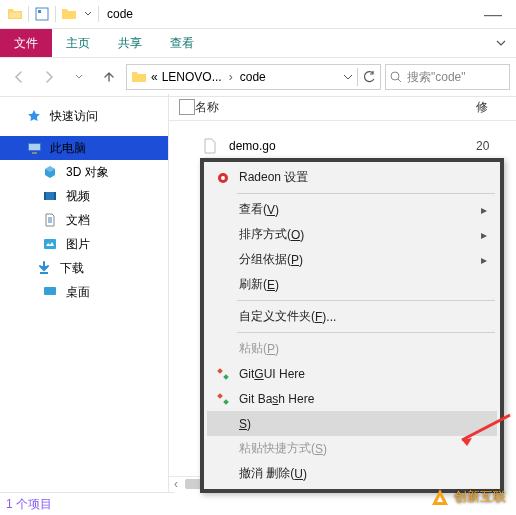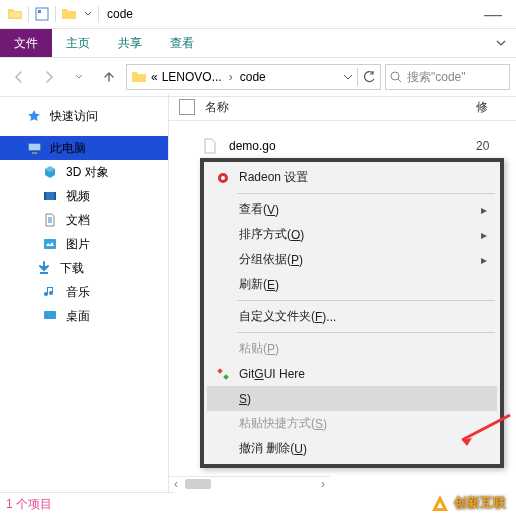--- a/index.html
+++ b/index.html
@@ -4,59 +4,59 @@
 <style>
 html,body{margin:0;padding:0;font-family:"Microsoft YaHei","Segoe UI",sans-serif;font-size:12px;color:#000;background:#fff}
 .window{width:516px;height:515px;position:relative;overflow:hidden}
 .titlebar{height:28px;display:flex;align-items:center;padding:0 4px;border-bottom:1px solid #e5e5e5}
 .tb-icon{width:16px;height:16px;margin:0 3px;display:inline-flex;align-items:center;justify-content:center}
 .tb-sep{width:1px;height:16px;background:#dcdcdc;margin:0 2px}
 .tb-title{margin-left:6px;font-size:12px}
 .tb-right{margin-left:auto;font-size:18px;color:#666;padding:0 10px}
 .ribbon-tabs{height:28px;display:flex;align-items:stretch}
 .ribbon-tab{padding:0 14px;display:flex;align-items:center;font-size:12px;color:#0f766e}
-.ribbon-tab.file{background:#701a75;color:#fff}
+.ribbon-tab.file{background:#be185d;color:#fff}
 .ribbon-caret{margin-left:auto;padding:0 10px;display:flex;align-items:center;color:#555}
 .addrbar{height:34px;display:flex;align-items:center;padding:2px 6px;border-top:1px solid #e5e5e5;border-bottom:1px solid #e5e5e5;gap:4px}
 .navbtn{width:26px;height:26px;border-radius:3px;display:flex;align-items:center;justify-content:center;color:#7a7a7a}
 .navbtn.disabled{color:#bcbcbc}
 .path{flex:1;height:24px;border:1px solid #cfcfcf;display:flex;align-items:center;padding:0 4px;gap:4px;overflow:hidden}
 .path .crumb{white-space:nowrap}
 .path .chev{color:#666;padding:0 3px}
 .path .dd{margin-left:auto;display:flex;align-items:center;color:#555}
 .search{width:115px;height:24px;border:1px solid #cfcfcf;display:flex;align-items:center;padding:0 4px;gap:4px;color:#888}
 .body{position:absolute;top:94px;bottom:0;left:0;right:0;display:flex}
 .sidebar{width:168px;border-right:1px solid #e5e5e5;padding-top:10px;position:relative}
 .sbitem{height:24px;display:flex;align-items:center;padding-left:26px;gap:8px}
 .sbitem.sel{background:#1d4ed8}
 .sbitem .ic{width:16px;height:16px;display:inline-flex;align-items:center;justify-content:center}
 .sbgroup{margin-bottom:8px}
-.statusbar{position:absolute;bottom:0;left:0;width:168px;border-top:1px solid #e5e5e5;height:22px;display:flex;align-items:center;padding-left:6px;color:#ec4899;background:#fff}
+.statusbar{position:absolute;bottom:0;left:0;width:168px;border-top:1px solid #e5e5e5;height:22px;display:flex;align-items:center;padding-left:6px;color:#8b5cf6;background:#fff}
 .content{flex:1;position:relative}
-.colhdr{height:26px;border-bottom:1px solid #e8e8e8;display:flex;align-items:center;padding-left:10px;gap:10px}
+.colhdr{height:26px;border-bottom:1px solid #e8e8e8;display:flex;align-items:center;padding-left:10px;}
 .colhdr .cb{width:14px;height:14px;border:1px solid #999}
 .colhdr .col{color:#333;flex:1}
 .colhdr .col2{width:40px;color:#333}
 .row{height:26px;display:flex;align-items:center;padding-left:10px;gap:10px;margin-top:12px}
 .row .fi{width:16px;height:16px}
 .row .fn{flex:1}
 .row .fd{width:40px;color:#444}
 .scroll-h{position:absolute;left:0;right:186px;bottom:24px;height:14px;border-top:1px solid #e8e8e8;display:flex;align-items:center}
 .scroll-h .thumb{height:10px;background:#cfcfcf;width:26px;margin-left:2px;border-radius:2px}
 .scroll-h .arrow{width:14px;text-align:center;color:#888}
 .ctxmenu{position:absolute;left:200px;top:158px;width:290px;background:#f2f2f2;border:4px solid #404040;box-shadow:2px 2px 6px rgba(0,0,0,.25);padding:3px}
 .mi{height:25px;display:flex;align-items:center;padding-left:32px;padding-right:16px;position:relative;color:#222}
 .mi.highlight{background:#dadada}
 .mi.disabled{color:#9a9a9a}
 .mi .sub{position:absolute;right:10px;color:#555}
 .mi .mic{position:absolute;left:8px;width:16px;height:16px;display:flex;align-items:center;justify-content:center}
 .msep{height:1px;background:#d0d0d0;margin:3px 2px 3px 30px}
 .underline{text-decoration:underline}
 .red-arrow{position:absolute;right:4px;top:410px;pointer-events:none}
-.logo{position:absolute;right:10px;bottom:0;display:flex;align-items:center;gap:2px;color:#fff;font-weight:bold;font-size:13px}
+.logo{position:absolute;right:10px;bottom:6px;display:flex;align-items:center;gap:2px;color:#fff;font-weight:normal;font-size:13px}
 .logo .mark{width:24px;height:24px}
 svg{display:block}
 .folder-svg{width:16px;height:16px}
 </style>
 </head>
 <body>
 <div class="window">
 
 <div class="titlebar">
   <span class="tb-icon">
@@ -210,28 +210,20 @@
         <span>图片</span>
       </div>
       <div class="sbitem" style="padding-left:36px">
         <span class="ic">
               <svg width="14" height="14" viewBox="0 0 14 14">
                 <path fill="#2e8ed6" d="M7 1v7M3 5l4 4 4-4" stroke="#2e8ed6" stroke-width="2" stroke-linecap="round"></path>
                 <rect x="3" y="11" width="8" height="2" fill="#2e8ed6"></rect>
               </svg>
             </span>
         <span>下载</span>
-      </div>
-      <div class="sbitem" style="padding-left:42px">
-        <span class="ic">
-              <svg width="14" height="14" viewBox="0 0 14 14">
-                <path fill="#2e8ed6" d="M5 2v7a2 2 0 11-1-1.7V2h6v6a2 2 0 11-1-1.7V3H5z"></path>
-              </svg>
-            </span>
-        <span>音乐</span>
       </div>
       <div class="sbitem" style="padding-left:42px">
         <span class="ic">
               <svg width="14" height="14" viewBox="0 0 14 14">
                 <rect x="1" y="2" width="12" height="8" fill="#35a0d8" rx="1"></rect>
               </svg>
             </span>
         <span>桌面</span>
       </div>
     </div>
@@ -317,20 +309,31 @@
     <span class="mic">
           <svg width="14" height="14" viewBox="0 0 14 14">
             <rect x="2" y="2" width="4" height="4" fill="#d94f3a" transform="rotate(45 4 4)"></rect>
             <rect x="8" y="8" width="4" height="4" fill="#3aa655" transform="rotate(45 10 10)"></rect>
           </svg>
         </span>
     <span>Git </span>
         <span class="underline">G</span>
         <span>UI Here</span>
   </div>
+  <div class="mi">
+    <span class="mic">
+          <svg width="14" height="14" viewBox="0 0 14 14">
+            <rect x="2" y="2" width="4" height="4" fill="#d94f3a" transform="rotate(45 4 4)"></rect>
+            <rect x="8" y="8" width="4" height="4" fill="#3aa655" transform="rotate(45 10 10)"></rect>
+          </svg>
+        </span>
+    <span>Git Ba</span>
+        <span class="underline">s</span>
+        <span>h Here</span>
+  </div>
   <div class="mi highlight">
         <span class="underline">S</span>
         <span>)</span>
       </div>
   <div class="mi disabled">
         <span>粘贴快捷方式(</span>
         <span class="underline">S</span>
         <span>)</span>
       </div>
   <div class="mi">

